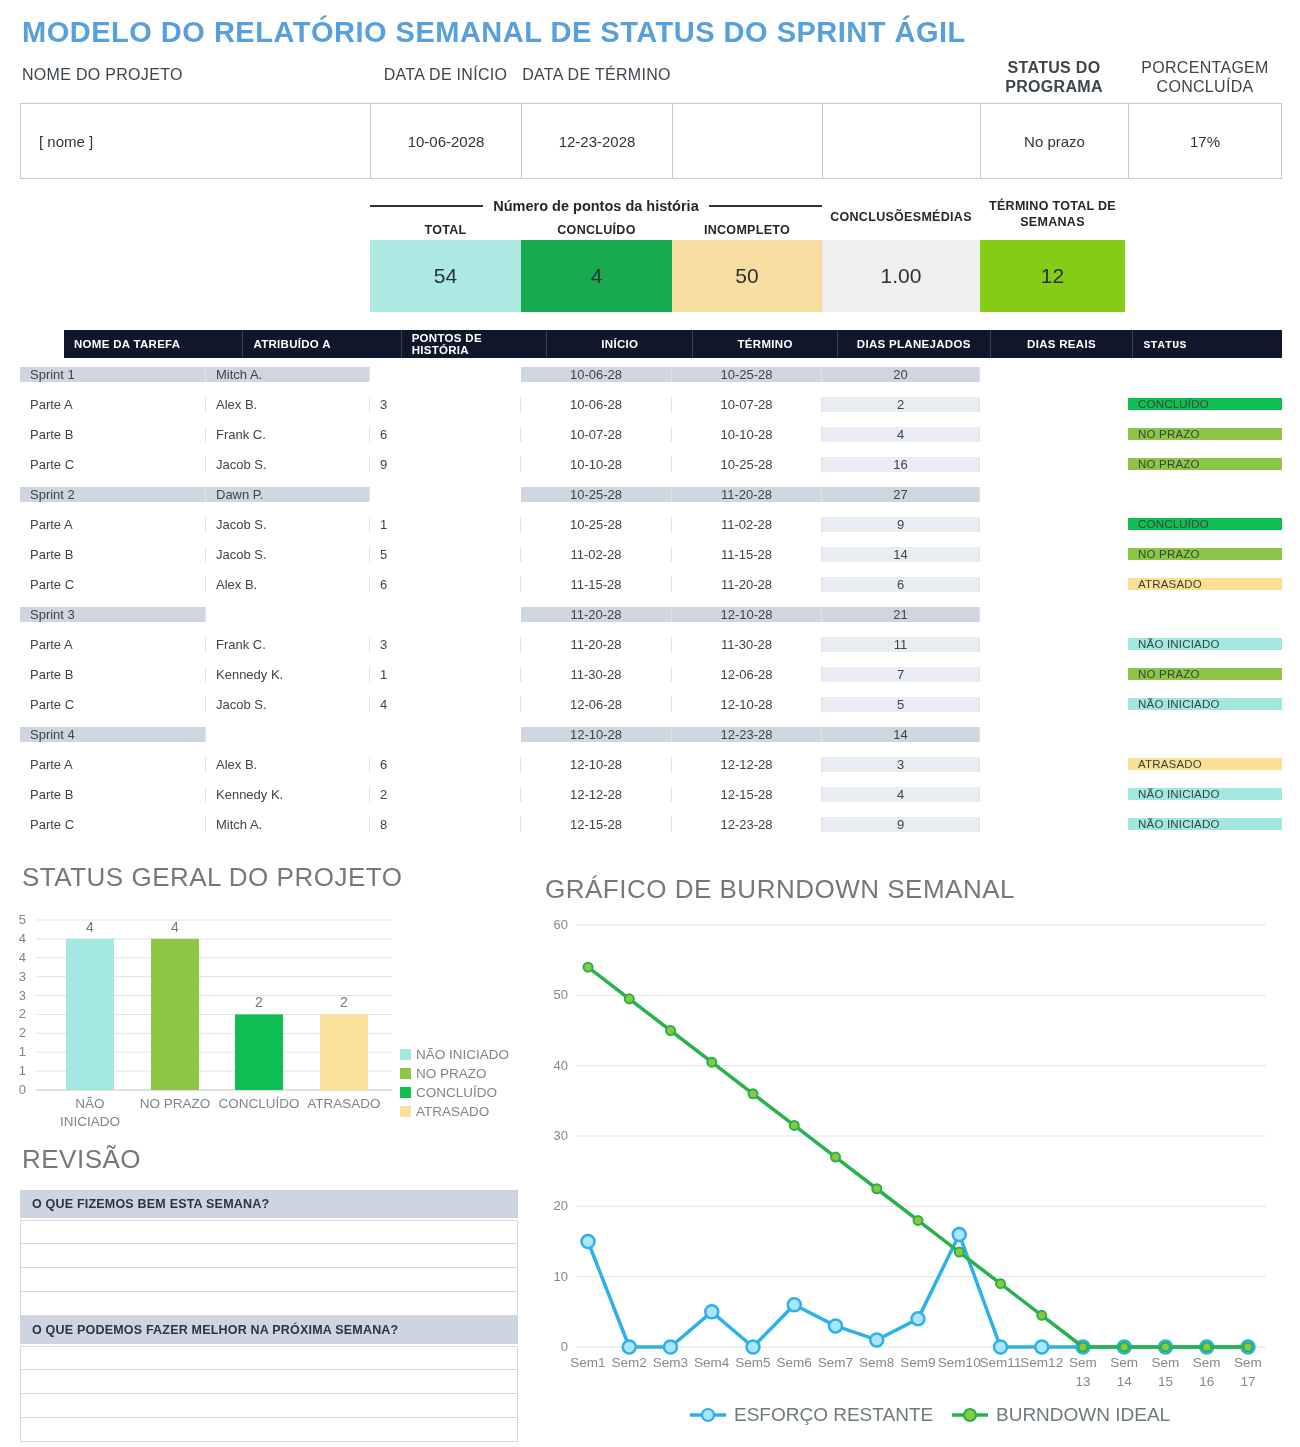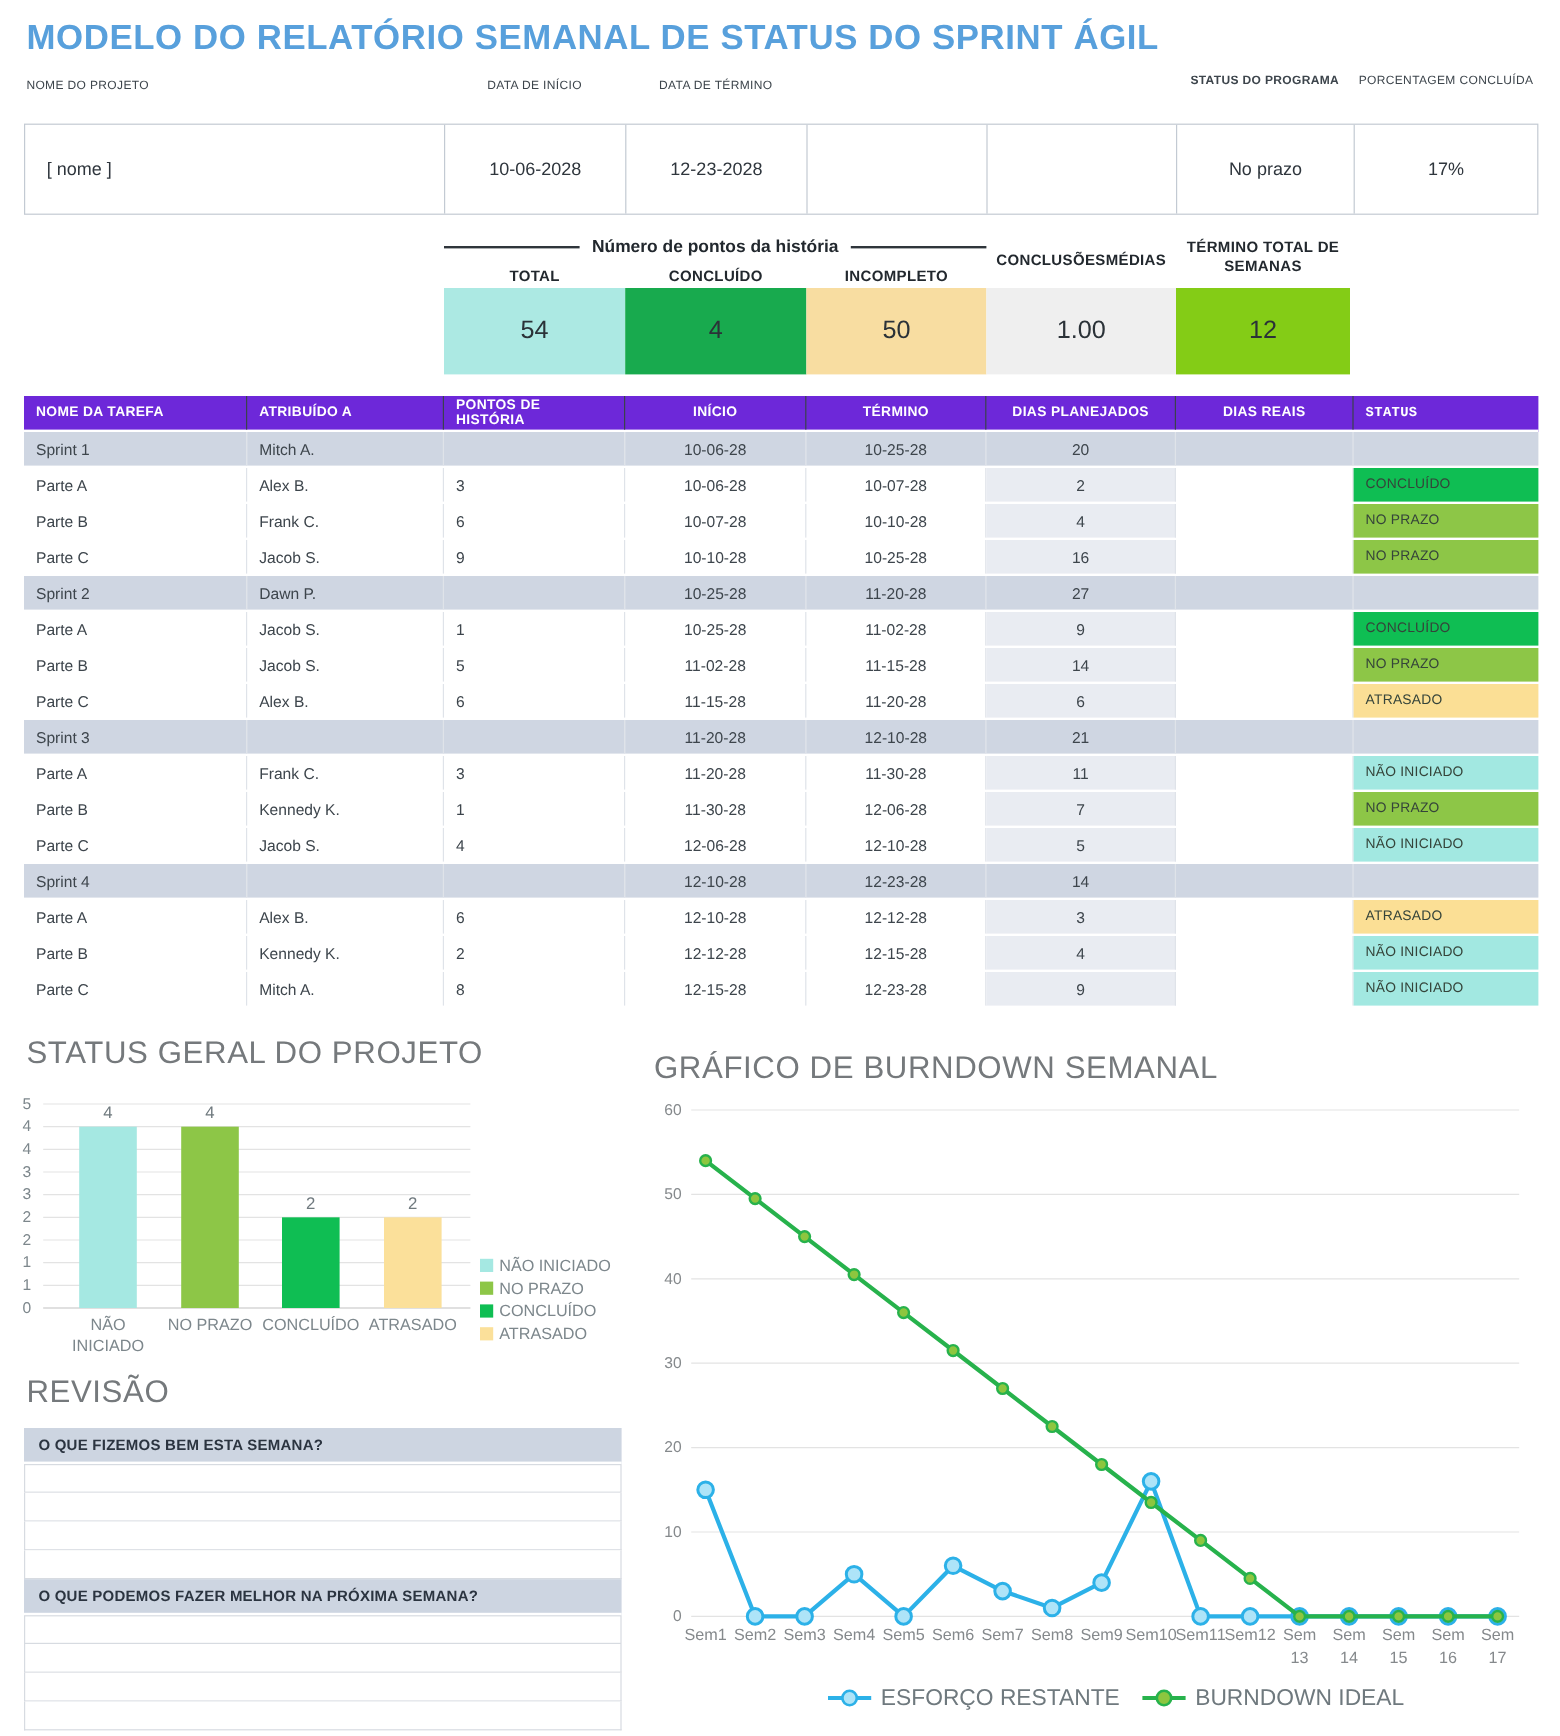--- a/index.html
+++ b/index.html
@@ -2,39 +2,39 @@
 <html><head>
 <meta charset="utf-8">
 <style>
   html,body{margin:0;padding:0;background:#fff;}
   body{font-family:"Liberation Sans","DejaVu Sans",sans-serif;color:#3d454c;}
   #page{position:relative;width:1300px;height:1447px;background:#fff;overflow:hidden;border-radius:20px;}
   .abs{position:absolute;}
   
   .page-title{left:22px;top:16px;font-size:29px;font-weight:bold;color:#58a0dc;letter-spacing:.5px;white-space:nowrap;}
   
-  .flabel{font-size:10px;color:#3d454c;letter-spacing:.3px;}
+  .flabel{font-size:16px;color:#3d454c;letter-spacing:.3px;}
   .center{text-align:center;}
   
   .ptable{left:20px;top:103px;width:1262px;height:76px;border:1px solid #c3cad3;display:flex;box-sizing:border-box;}
   .ptable .pcell{border-right:1px solid #c3cad3;box-sizing:border-box;display:flex;align-items:center;justify-content:center;font-size:15px;color:#2f363d;}
   .ptable .pcell:last-child{border-right:none;}
   .ptable .pcell.name{justify-content:flex-start;padding-left:18px;}
   
   .sp-group{left:370px;top:198px;width:452px;display:flex;align-items:center;gap:10px;}
   .sp-group .line{flex:1;height:2px;background:#2f353b;}
   .sp-group .t{font-size:14.5px;font-weight:bold;color:#22282e;white-space:nowrap;}
   .sp-lab{font-size:12.5px;font-weight:bold;color:#22282e;letter-spacing:.3px;}
   .sp-box{top:240px;height:72px;display:flex;align-items:center;justify-content:center;font-size:21px;color:#2b3238;}
   
   .ttable{left:20px;top:330px;width:1262px;}
   .trow{display:flex;height:28px;border-bottom:2px solid #fff;}
-  .thead{background:#6d28d9;height:28px;}
+  .thead{background:#0f172a;height:28px;margin-left:44px;}
   .thead .tcell{color:#fff;font-weight:bold;font-size:11.5px;letter-spacing:.3px;border-right:1px solid #3a424d;}
-  .tbody .trow{height:28px;}
+  .tbody .trow{height:28px;align-items:center;}
   .tcell{box-sizing:border-box;display:flex;align-items:center;font-size:13px;color:#3d454c;border-right:1px solid #dfe3e9;padding:0 10px;}
   .tcell.ctr{justify-content:center;}
   .tcell:last-child{border-right:none;}
   .trow.sprint .tcell{background:#cfd6e2;}
   .trow.normal .planned{background:#e9ecf2;}
   .trow .status{font-size:11.5px;letter-spacing:.2px;color:#35443a;}
   
   .sec-title{font-size:26px;color:#75797c;letter-spacing:.5px;white-space:nowrap;}
   
   .rev-table{left:20px;top:1190px;width:498px;}

